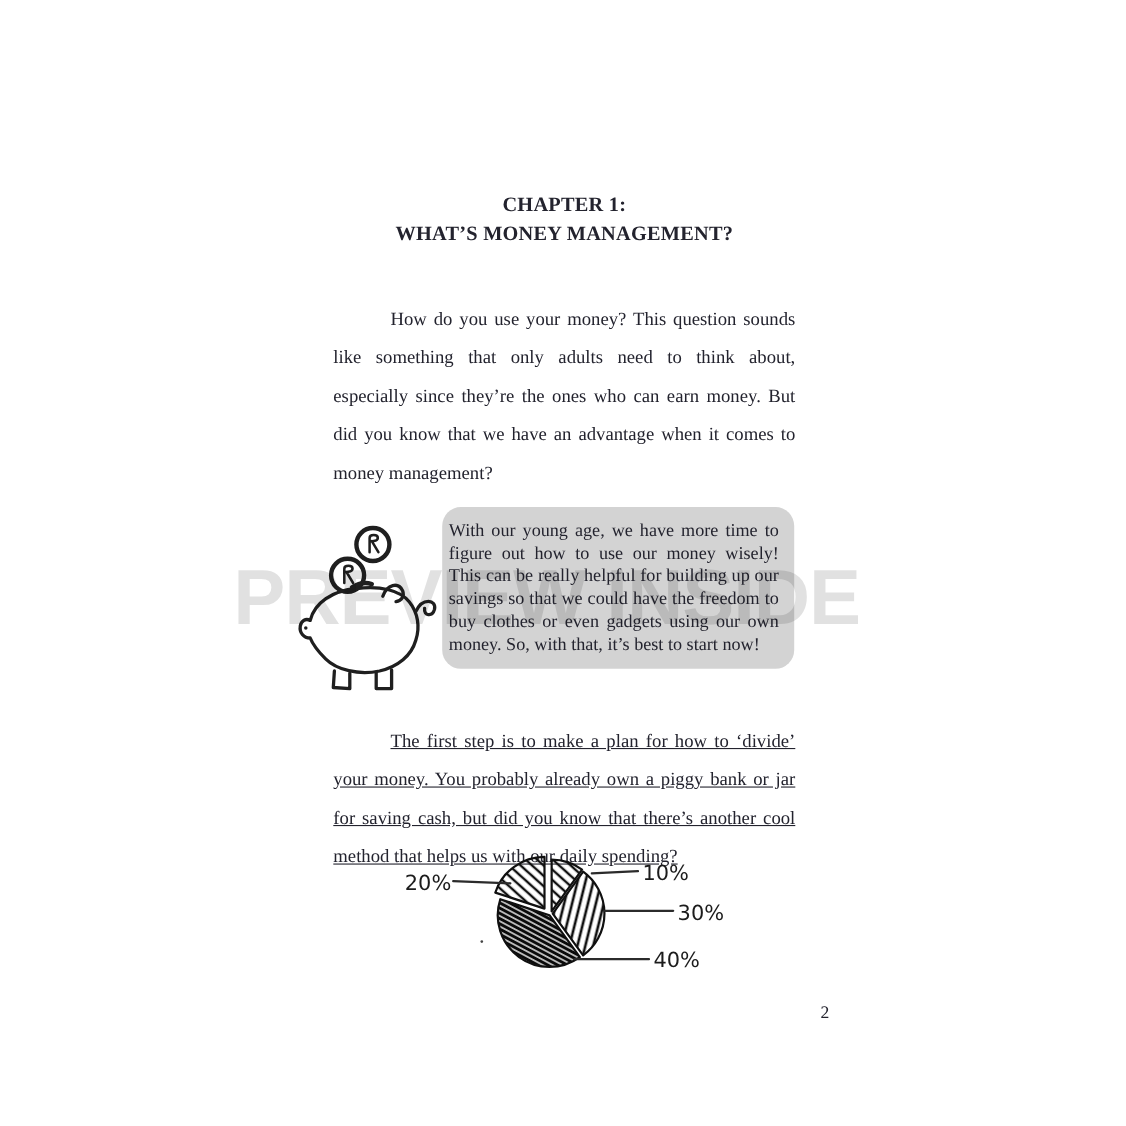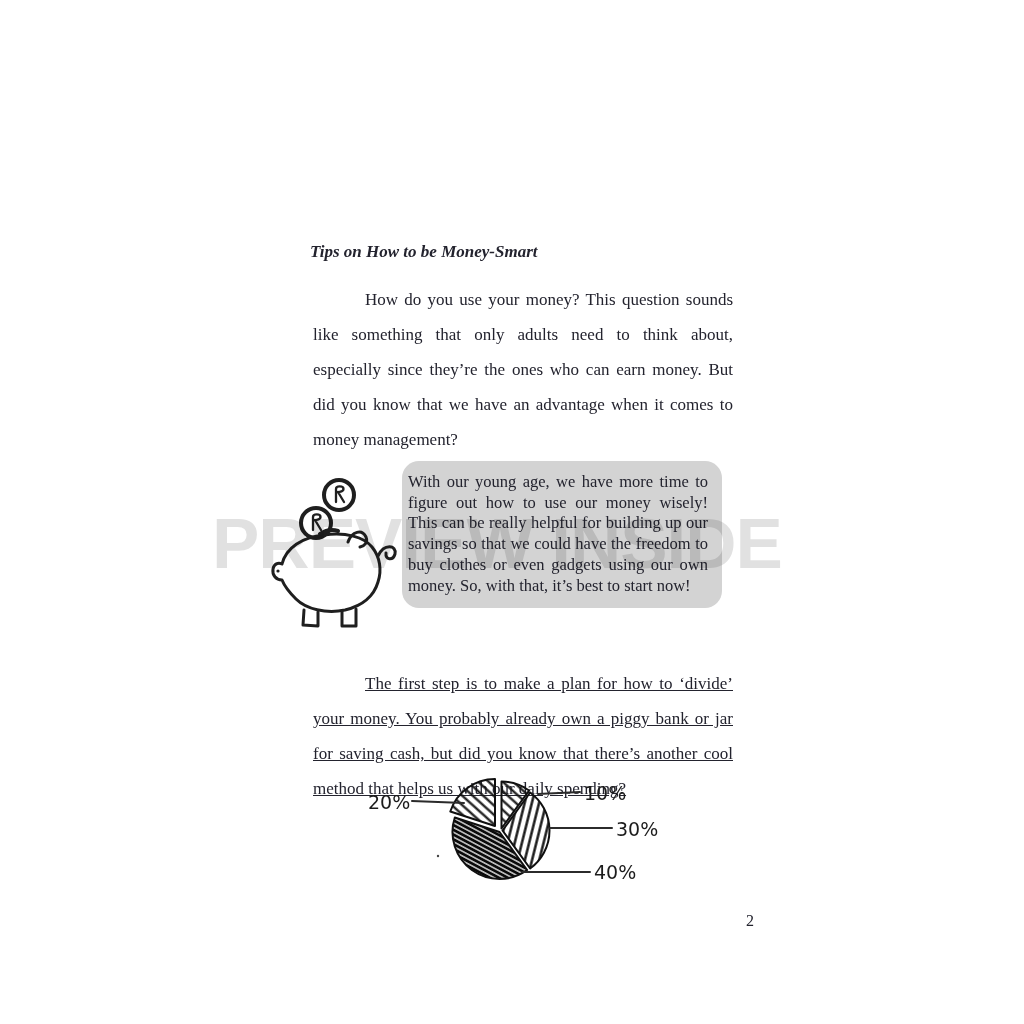--- a/index.html
+++ b/index.html
@@ -14,21 +14,21 @@
   .title-block{
     position:absolute;left:303px;top:174px;width:420px;
     text-align:center;font-weight:bold;font-size:18.5px;line-height:26px;
     letter-spacing:.2px;
   }
   .subtitle{
     position:absolute;left:310px;top:242px;width:420px;
     font-weight:bold;font-style:italic;font-size:17px;
   }
   .para{
-    position:absolute;left:303px;width:420px;margin:10px;
+    position:absolute;left:303px;width:420px;margin:0;
     font-size:17px;line-height:35px;text-align:justify;text-indent:52px;
   }
   .para-1{top:272px;}
   .para-2{top:656px;text-decoration:underline;}
   .bubble{
     position:absolute;left:402px;top:461px;width:320px;box-sizing:border-box;
     background:#d3d3d3;border-radius:17px;
     padding:11px 14px 12px 6px;
     font-size:16.5px;line-height:20.7px;text-align:justify;
   }
@@ -49,22 +49,25 @@
   .page-number{
     position:absolute;left:714px;top:912px;width:40px;
     font-size:16px;text-align:right;
   }
 </style>
 </head>
 <body>
 
 <div class="canvas">
 
+  <div class="title-block">
+    <div>CHAPTER 1:</div>
+    <div>WHAT’S MONEY MANAGEMENT?</div>
+  </div>
 
-  <div class="subtitle">Tips on How to be Money-Smart</div>
 
   <p class="para para-1">How do you use your money? This question sounds like something that only adults need to think about, especially since they’re the ones who can earn money. But did you know that we have an advantage when it comes to money management?</p>
 
   <svg class="piggy-svg" width="142" height="176" viewBox="0 0 142 176">
     <g fill="none" stroke="#1f1f1f" stroke-linecap="round" stroke-linejoin="round">
 
       <g>
         <circle cx="73" cy="37" r="15" stroke-width="4"></circle>
         <path d="M70,44 L70,31 C70,27.5 77.5,27.5 77.5,31 C77.5,34.5 70,34 70,34 M72,34 L78,44" stroke-width="2.3"></path>
       </g>

